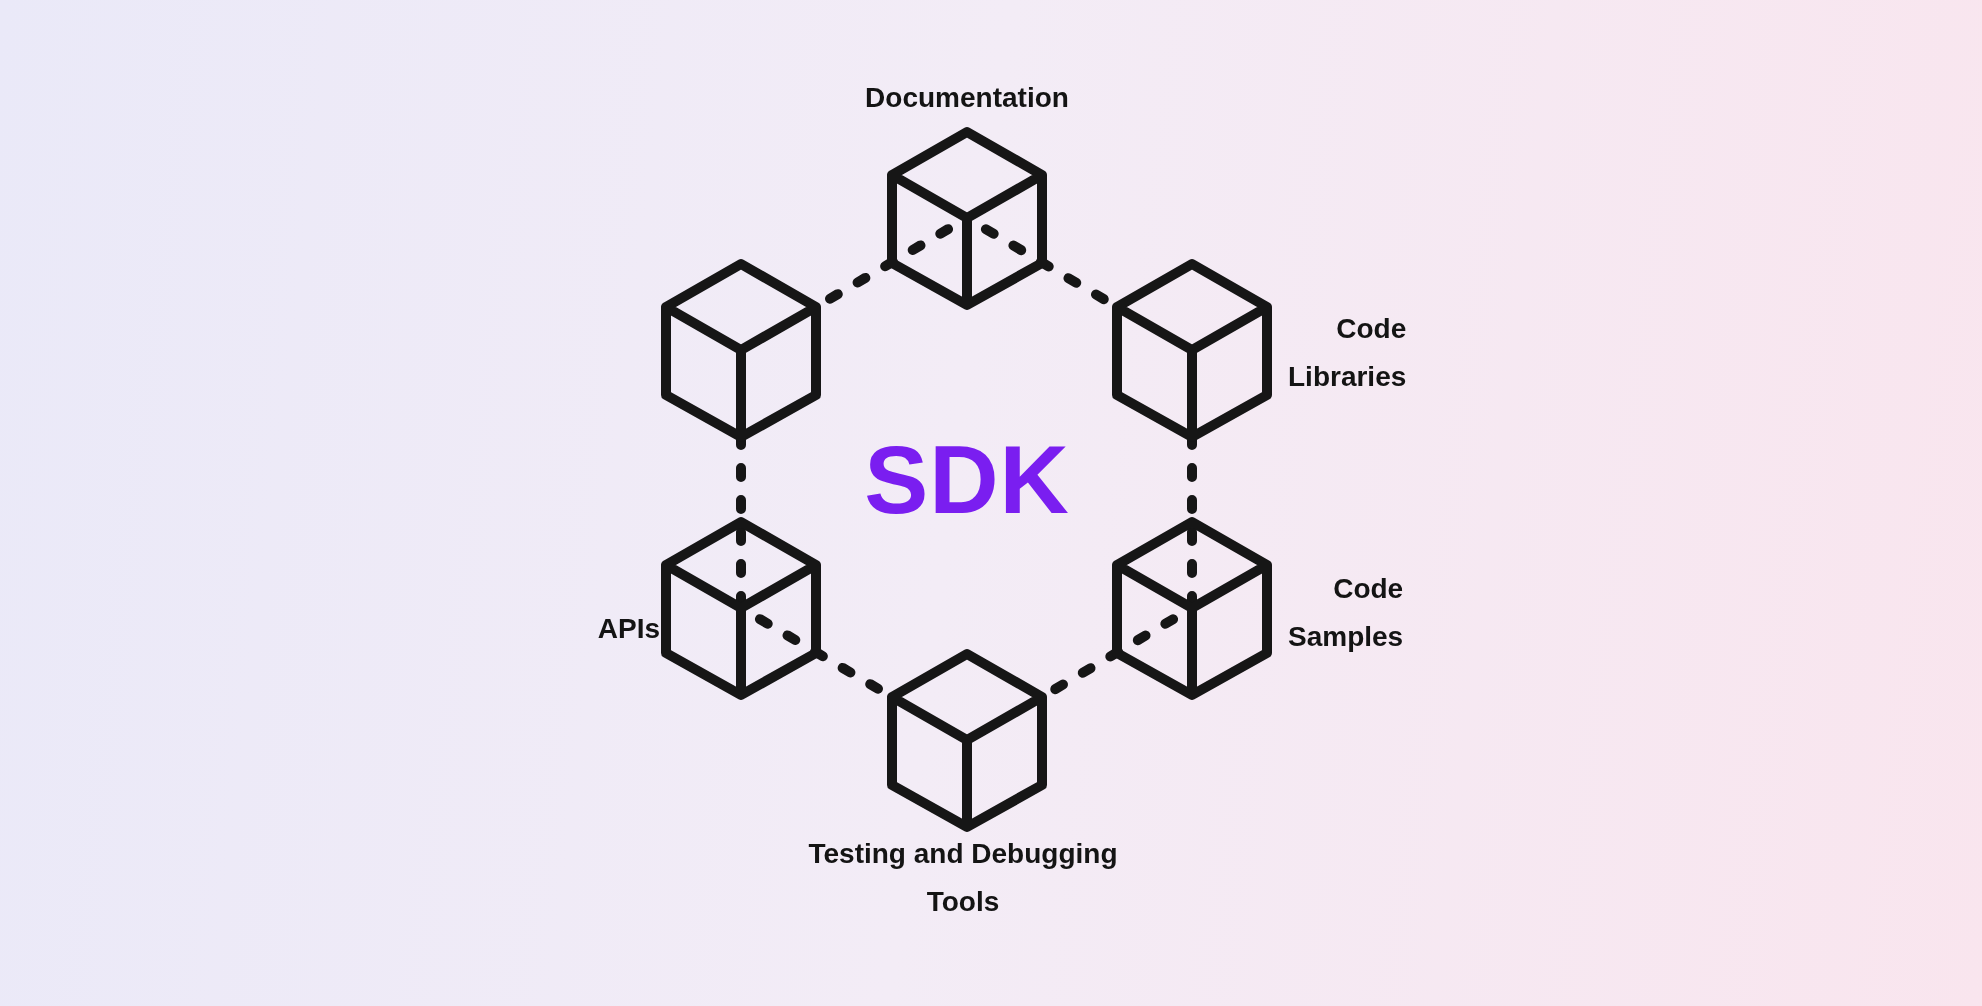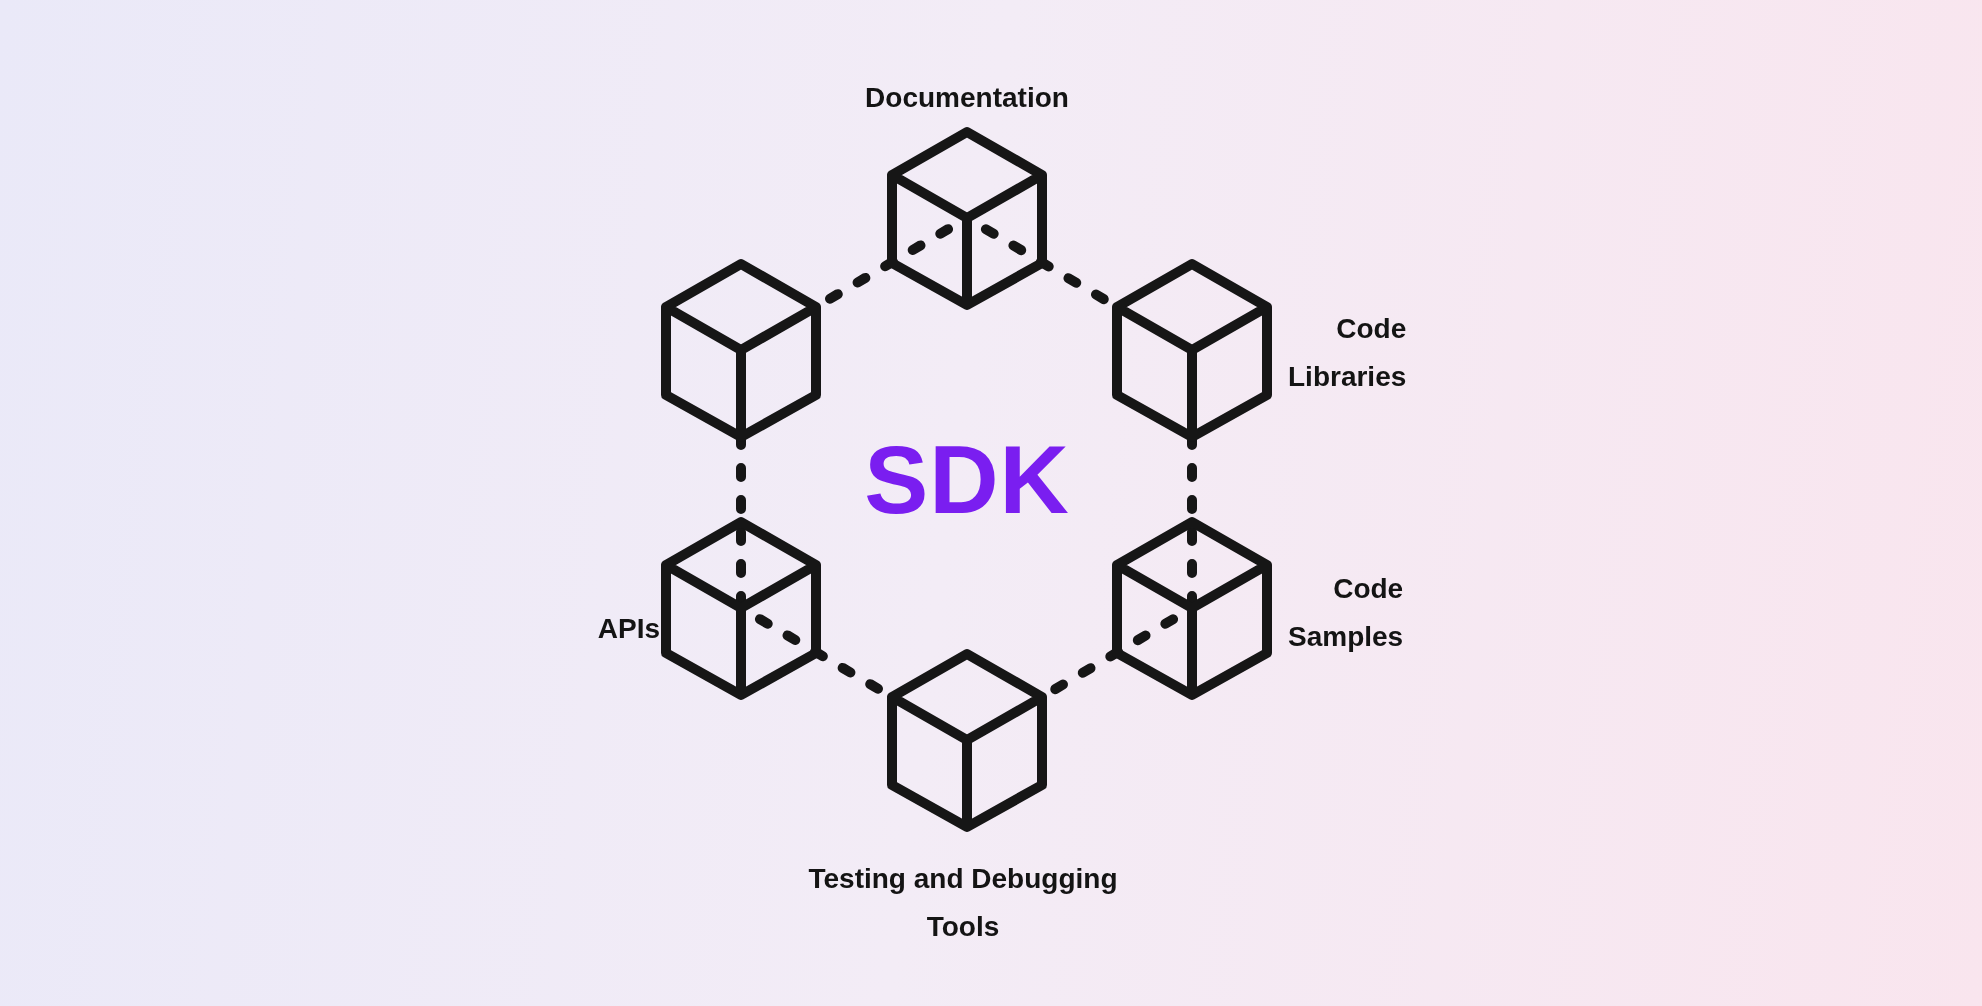--- a/index.html
+++ b/index.html
@@ -51,21 +51,21 @@
     line-height:100px;
     color:var(--accent);
     letter-spacing:1px;
   }
   
   .lbl-documentation{left:967px;top:74px;}
   .lbl-compiler{left:350px;width:300px;top:326px;}
   .lbl-code-libraries{left:1288px;top:305px;}
   .lbl-apis{left:360px;width:300px;top:589px;margin-top:16px;}
   .lbl-code-samples{left:1288px;top:565px;}
-  .lbl-testing{left:963px;top:855px;}
+  .lbl-testing{left:963px;top:830px;}
 </style>
 </head>
 <body>
 
 <div class="canvas">
 
   <svg class="network" width="1982" height="1006" viewBox="0 0 1982 1006">
     <defs>
       <g id="cube">
         <path class="cube-edges" d="M0,-86 L75,-43 L75,45 L0,87 L-75,45 L-75,-43 Z

